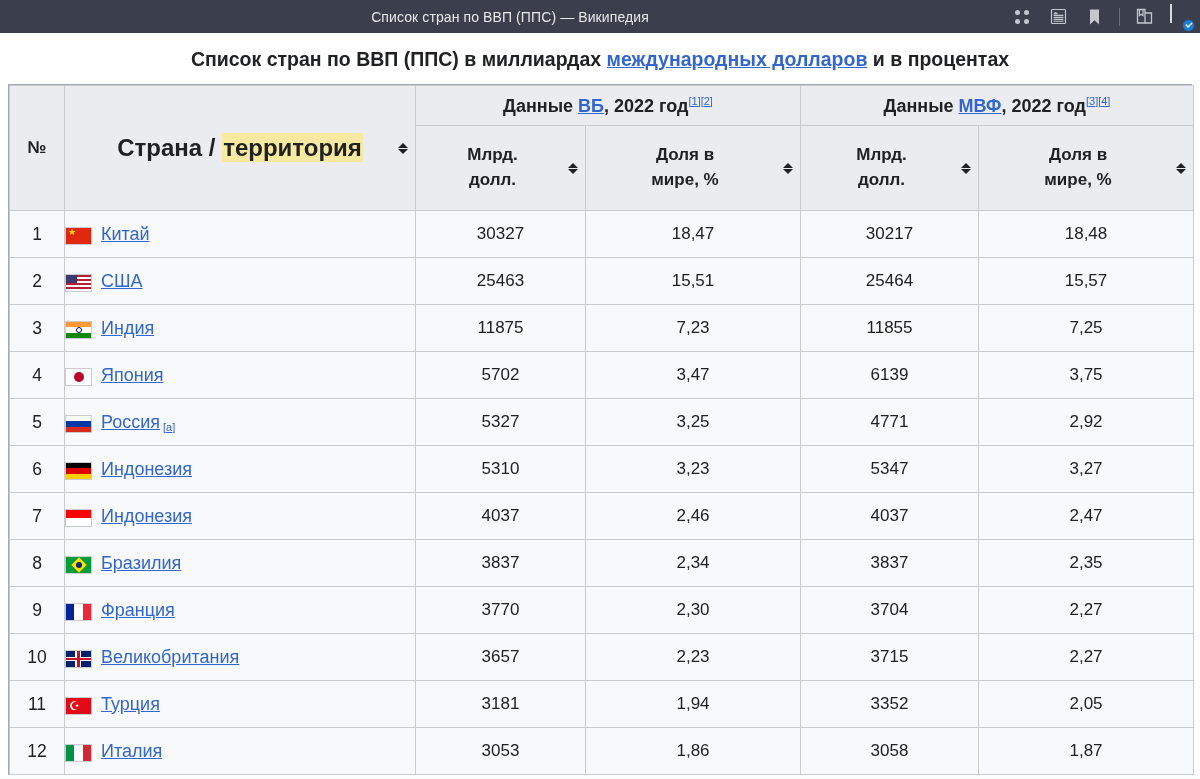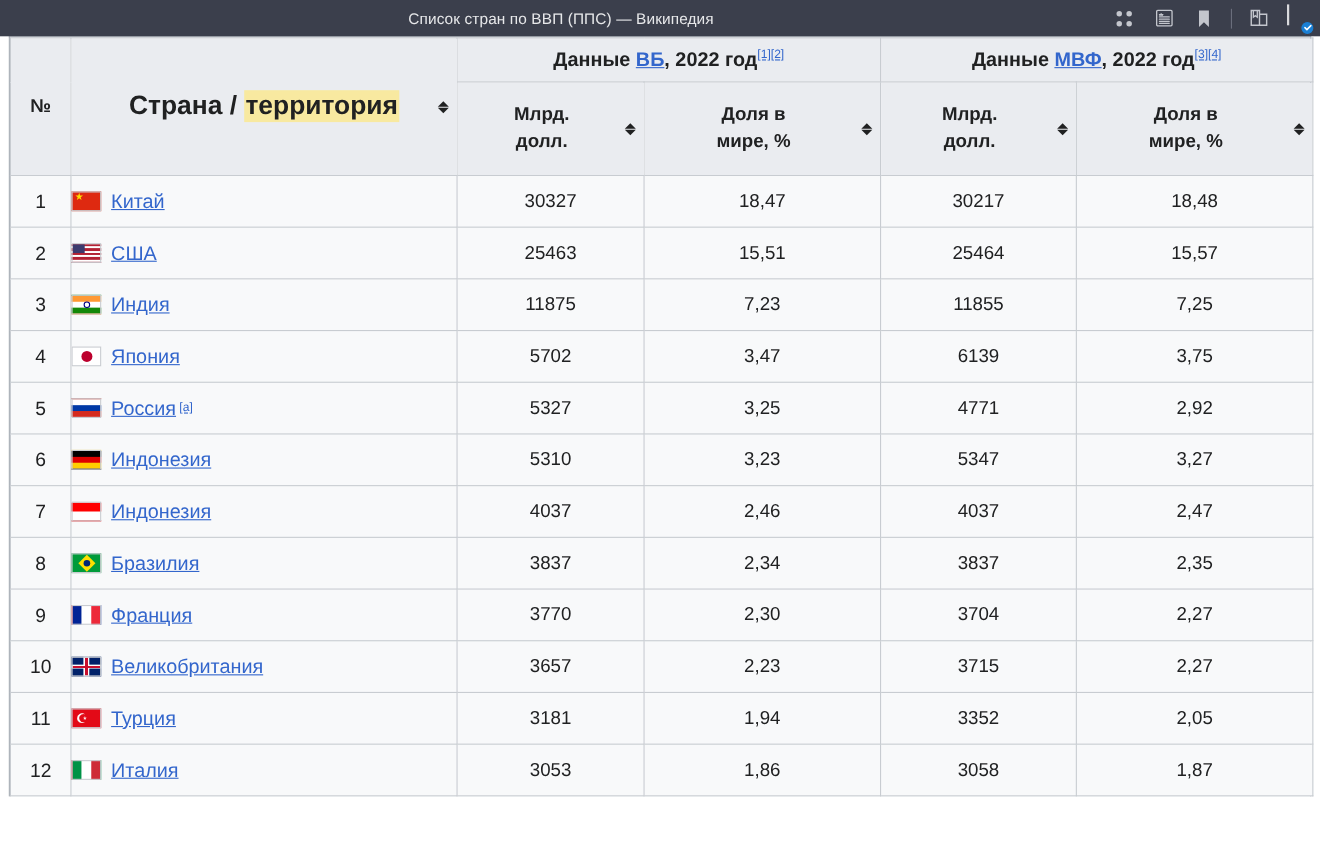--- a/index.html
+++ b/index.html
@@ -215,21 +215,21 @@
   td.rank {
     text-align: center;
     font-size: 17.5px;
     color: #202122;
   }
   td.country {
     padding-left: 14px;
   }
   .country-cell {
     display: flex;
-    align-items: center;
+    align-items: flex-end;
     gap: 9px;
   }
   .country-name {
     color: #3366cc;
     font-size: 18px;
   }
 
   
   .flag {
     width: 27px;
@@ -403,20 +403,23 @@
             <path d="M1.3 4.1 L3.1 5.9 L6.7 2.3" fill="none" stroke="#ffffff" stroke-width="1.4" stroke-linecap="round" stroke-linejoin="round"></path>
           </svg>
         </span>
       </span>
     </div>
   </div>
 </div>
 
 <div class="page">
 
+  <div class="page-title">
+    <span>Список стран по ВВП (ППС) в миллиардах </span><a class="lnk" href="#">международных долларов</a><span> и в процентах</span>
+  </div>
 
   <div class="table-wrap">
     <table class="wikitable">
       <colgroup>
         <col style="width:55px">
         <col style="width:351px">
         <col style="width:170px">
         <col style="width:215px">
         <col style="width:178px">
         <col style="width:215px">

